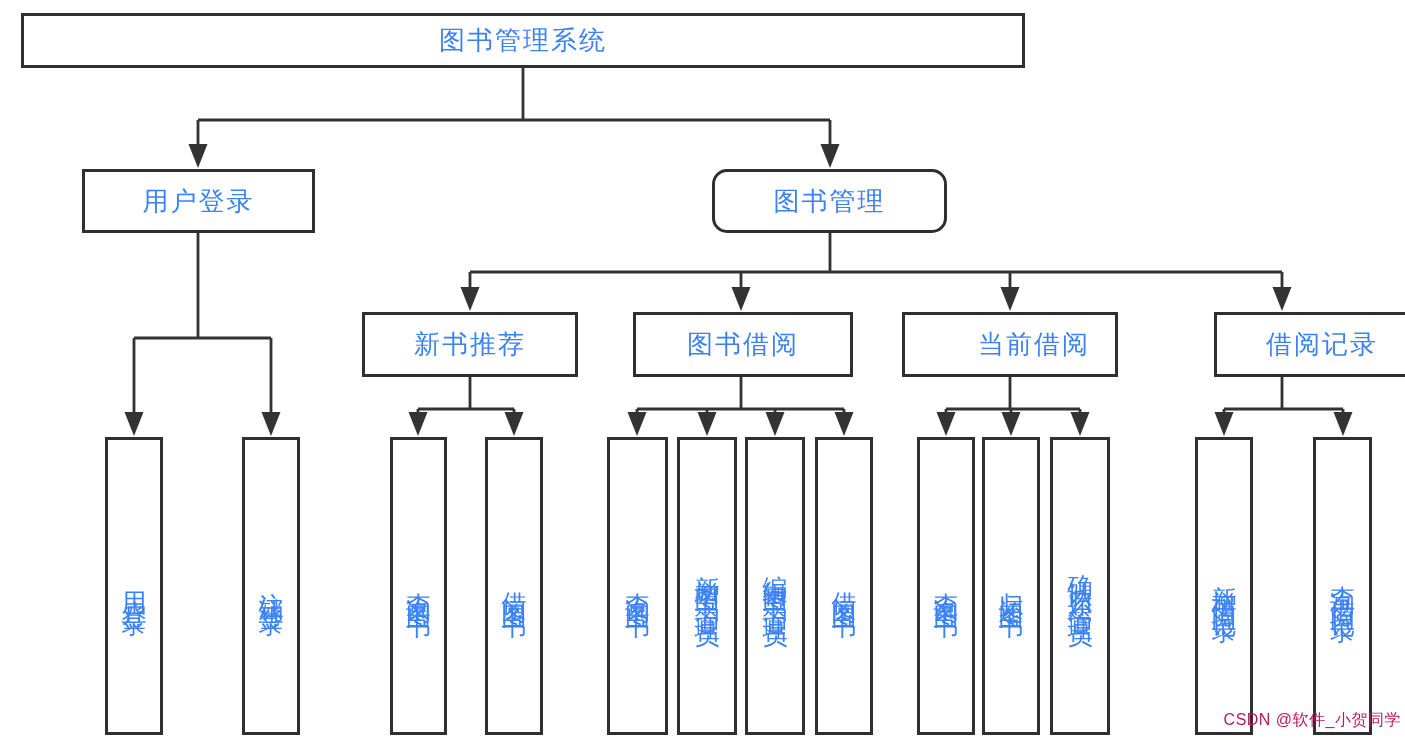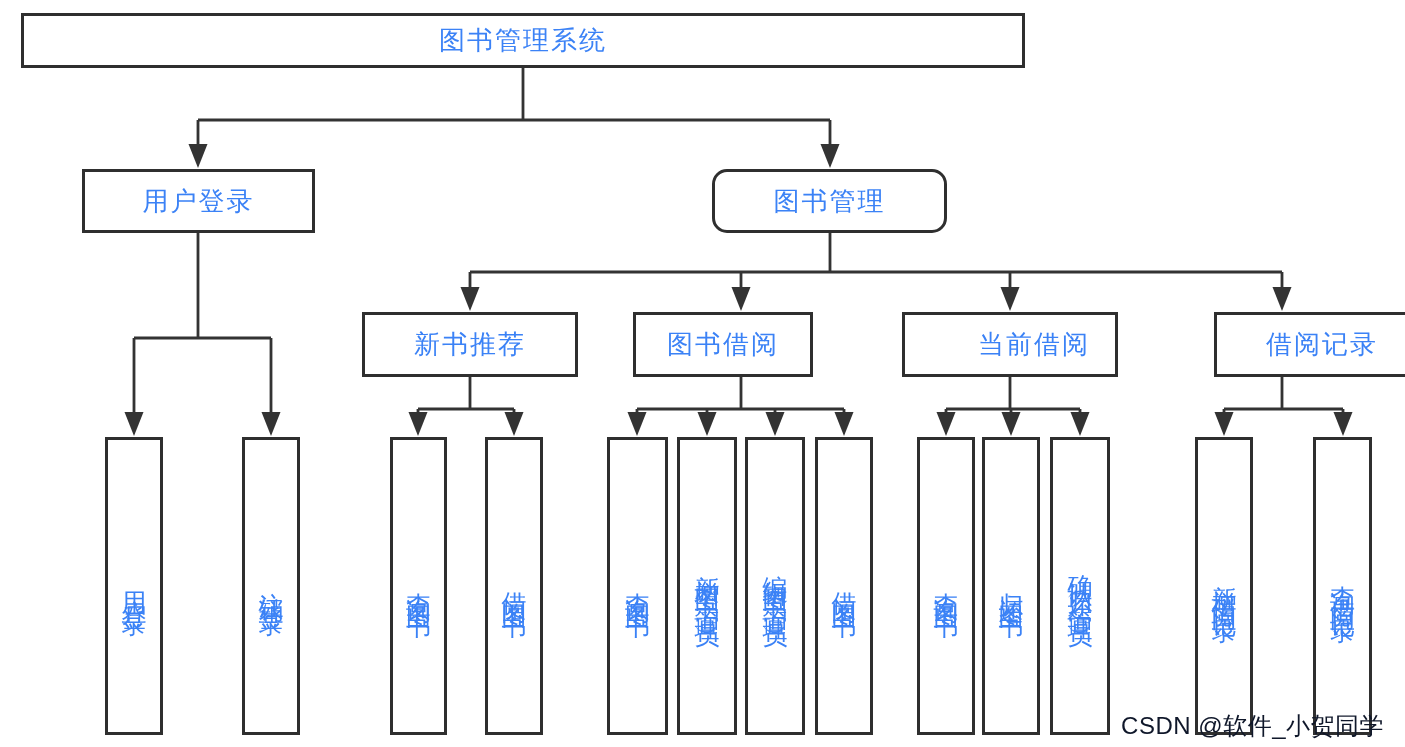--- a/index.html
+++ b/index.html
@@ -46,24 +46,24 @@
     writing-mode: vertical-rl;
     text-orientation: mixed;
     font-size: 25px;
     letter-spacing: 7px;
     line-height: 1;
     white-space: nowrap;
   }
   .watermark {
     position: absolute;
     top: 710px;
-    right: 21px;
-    font-size: 24px;
+    right: 4px;
+    font-size: 16px;
     letter-spacing: 0.5px;
-    color: #0f172a;
+    color: #be185d;
     white-space: nowrap;
     z-index: 5;
   }
 </style>
 </head>
 <body>
 
 <div class="canvas">
 
   <svg class="connectors" viewBox="0 0 1405 747" xmlns="http://www.w3.org/2000/svg">
@@ -115,21 +115,21 @@
   <div class="node" style="left:82px; top:169px; width:233px; height:64px;">
     <span class="hlabel">用户登录</span>
   </div>
   <div class="node" style="left:712px; top:169px; width:235px; height:64px;border-radius:15px;">
     <span class="hlabel">图书管理</span>
   </div>
 
   <div class="node" style="left:362px; top:312px; width:216px; height:65px;">
     <span class="hlabel">新书推荐</span>
   </div>
-  <div class="node" style="left:633px; top:312px; width:180px; height:65px;">
+  <div class="node" style="left:633px; top:312px; width:220px; height:65px;">
     <span class="hlabel">图书借阅</span>
   </div>
   <div class="node" style="left:902px; top:312px; width:216px; height:65px;padding-left:48px;">
     <span class="hlabel">当前借阅</span>
   </div>
   <div class="node" style="left:1214px; top:312px; width:216px; height:65px;">
     <span class="hlabel">借阅记录</span>
   </div>
 
   <div class="node leaf" style="left:105px; top:437px; width:58px; height:298px;">

